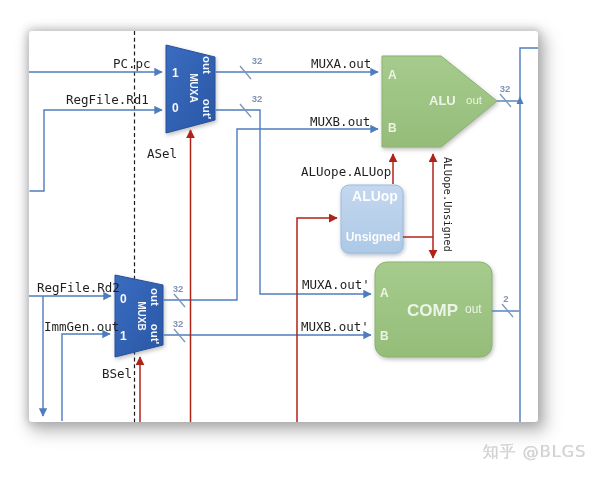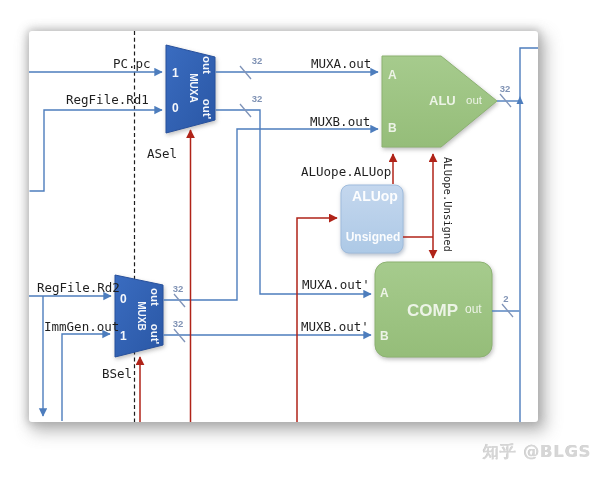--- a/index.html
+++ b/index.html
@@ -13,21 +13,21 @@
   .shs{filter:drop-shadow(1px 2px 2px rgba(90,110,140,.45));}
   .wire{stroke:#4d7dbd;stroke-width:1.4;fill:none;}
   .rwire{stroke:#b02318;stroke-width:1.5;fill:none;}
   .slash{stroke:#7f93b8;stroke-width:1.3;}
   .dash{stroke:#1c1c1c;stroke-width:1.2;stroke-dasharray:4 2.8;}
   text.mono{font-family:"DejaVu Sans Mono","Liberation Mono",monospace;font-size:12.5px;fill:#1f1f1f;}
   text.monoV{font-family:"DejaVu Sans Mono","Liberation Mono",monospace;font-size:10.5px;fill:#1f1f1f;}
   text.bus{font-family:"Liberation Sans",sans-serif;font-size:9.5px;font-weight:600;fill:#8093b5;}
   text.wt{fill:#ffffff;font-family:"Liberation Sans",sans-serif;font-weight:bold;fill-opacity:.95;}
   text.gt{fill:#f3f7ef;font-family:"Liberation Sans",sans-serif;fill-opacity:.92;}
-  .watermark{position:absolute;left:483px;top:442px;font-size:16px;font-weight:700;
+  .watermark{position:absolute;left:483px;top:442px;font-size:16px;font-weight:400;
              color:#d6d6d6;text-shadow:1px 1px 1px #ffffff,-0.5px -0.5px 0 #c4c4c4;
              font-family:"DejaVu Sans","Liberation Sans",sans-serif;letter-spacing:1px;}
 </style>
 </head>
 <body>
 
 <div class="canvas">
   <div class="sheet"></div>
 
   <svg class="overlay" width="600" height="481" viewBox="0 0 600 481">

